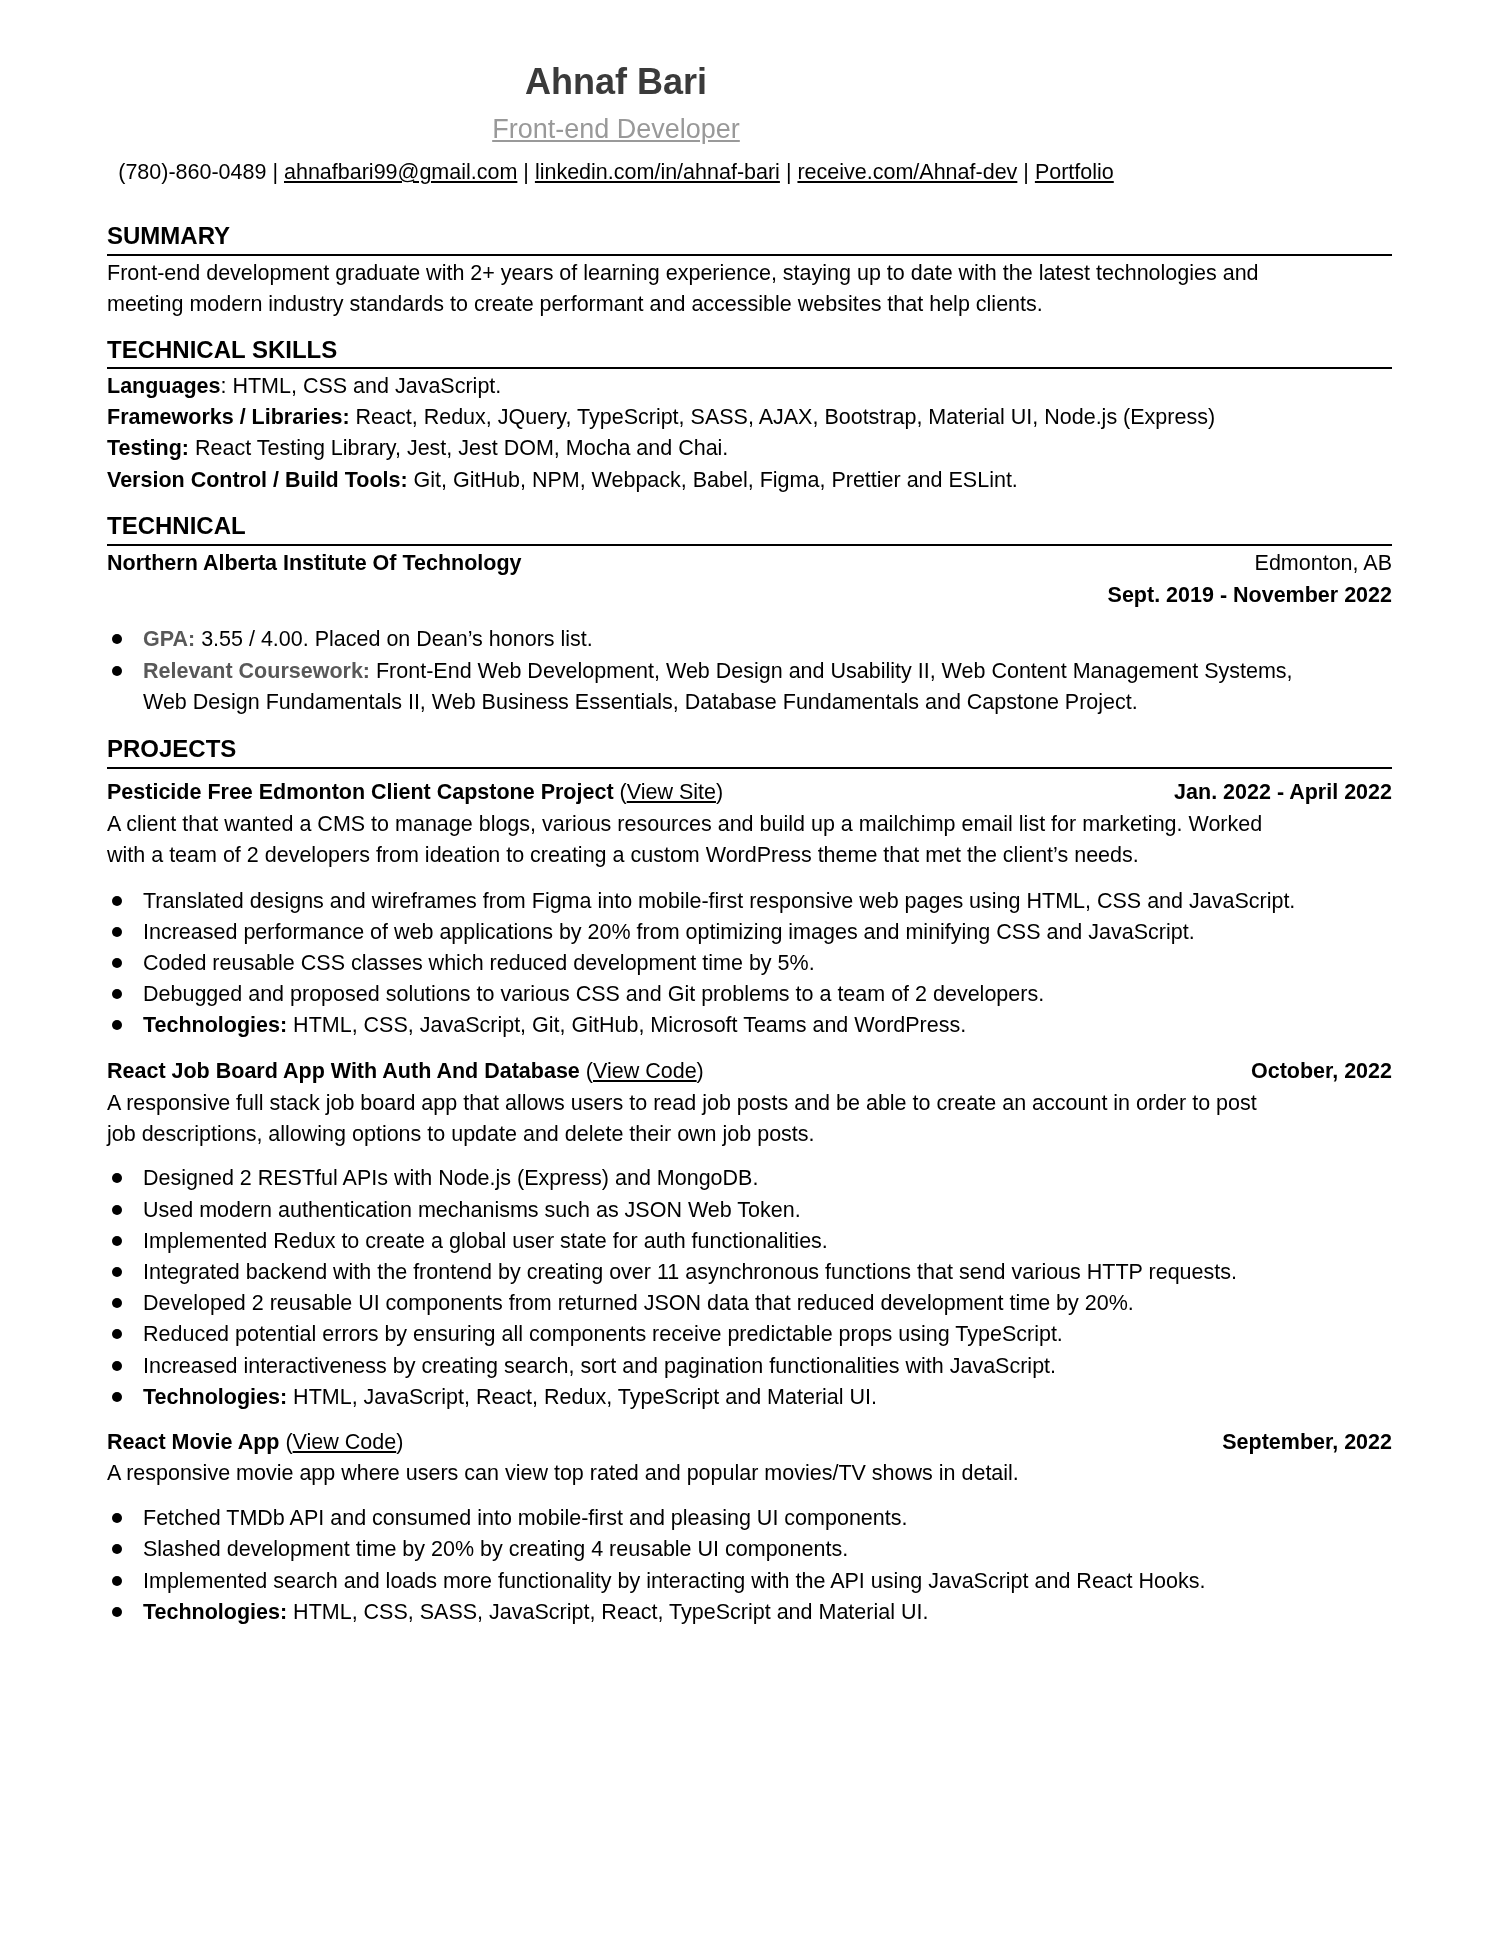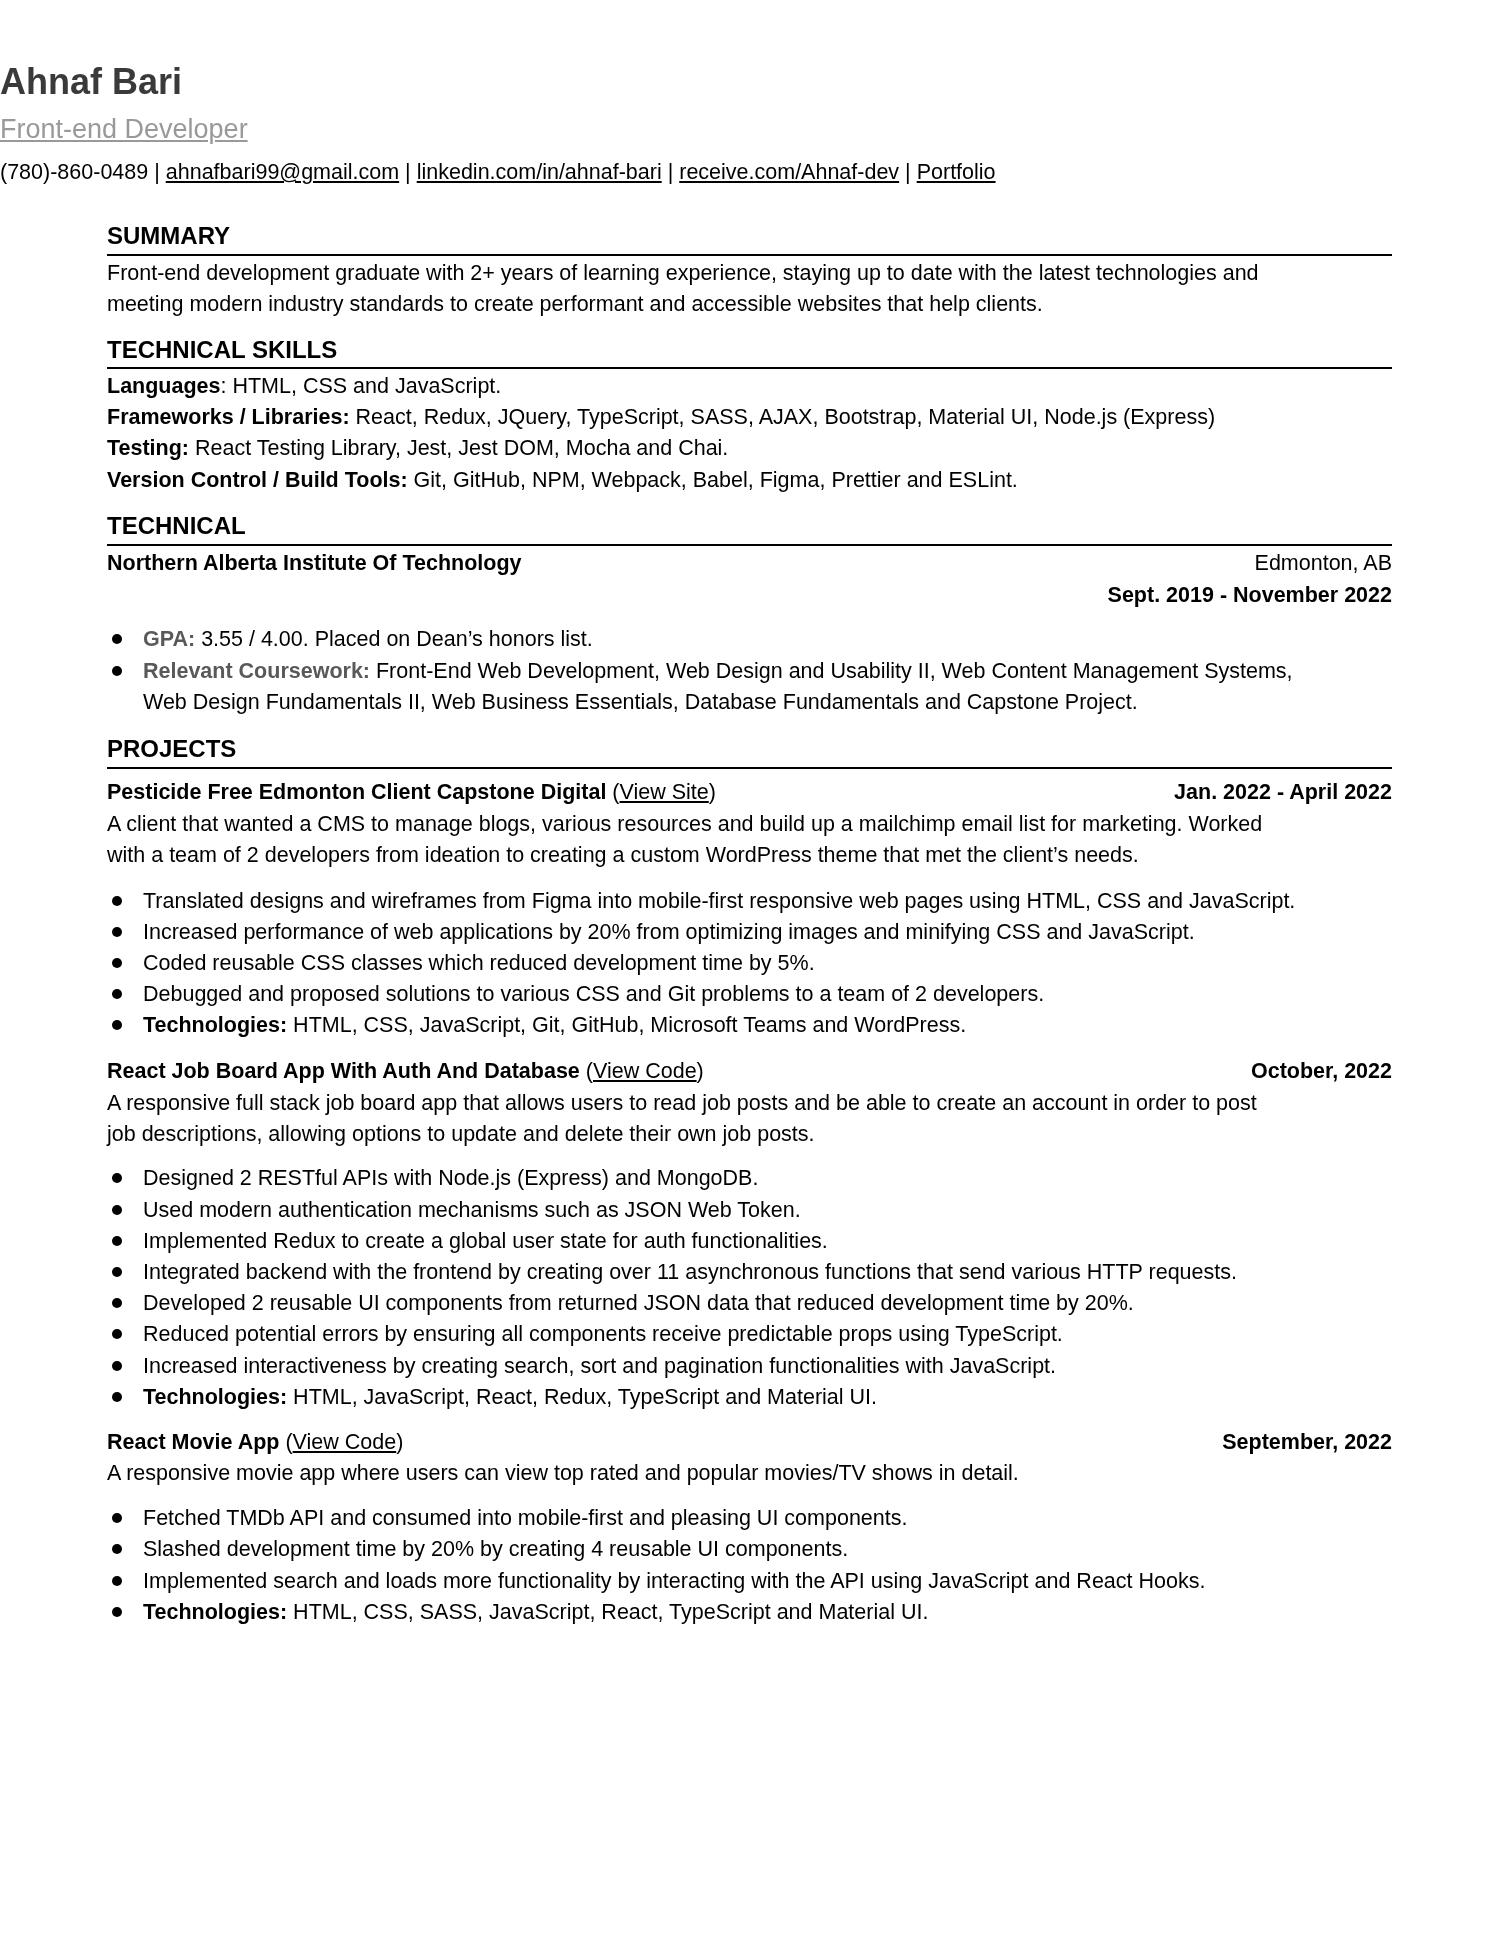--- a/index.html
+++ b/index.html
@@ -5,21 +5,21 @@
   html, body { margin: 0; padding: 0; background: #ffffff; }
   body {
     width: 1500px; height: 1942px; position: relative; overflow: hidden;
     font-family: "Liberation Sans", sans-serif; color: #000000;
   }
   .ln {
     position: absolute; left: 107px; width: 1285px;
     height: 30px; line-height: 30px; white-space: nowrap;
     font-size: 21.5px; transform: translateY(-15px);
   }
-  .center { left: 0; width: 1232px; }
+  .center { text-align: center; left: 0; width: 1232px; }
   .name { font-size: 36px; font-weight: bold; color: #3a3a3a; height: 44px; line-height: 44px; transform: translateY(-22px); }
   .subtitle { font-size: 27px; color: #999999; height: 36px; line-height: 36px; transform: translateY(-18px); text-decoration: underline; }
   .contact { font-size: 21.5px; }
   .contact a, .link { color: #000000; text-decoration: underline; }
   .heading { font-size: 24px; font-weight: bold; height: 32px; line-height: 32px; transform: translateY(-16px); }
   .rule { position: absolute; left: 107px; width: 1285px; height: 2px; background: #000000; }
   .b { font-weight: bold; }
   .gray { color: #595959; }
   .right { position: absolute; right: 0; top: 0; }
   .bullet { padding-left: 36px; box-sizing: border-box; }
@@ -60,21 +60,21 @@
   <span class="right b">Sept. 2019 - November 2022</span>
 </div>
 <div class="ln bullet" style="top:639px"><span class="b gray">GPA:</span><span> 3.55 / 4.00. Placed on Dean’s honors list.</span></div>
 <div class="ln bullet" style="top:671px"><span class="b gray">Relevant Coursework:</span><span> Front-End Web Development, Web Design and Usability II, Web Content Management Systems,</span></div>
 <div class="ln cont" style="top:702px">Web Design Fundamentals II, Web Business Essentials, Database Fundamentals and Capstone Project.</div>
 
 <div class="ln heading" style="top:749px">PROJECTS</div>
 <div class="rule" style="top:767px"></div>
 
 <div class="ln" style="top:792px">
-  <span class="b">Pesticide Free Edmonton Client Capstone Digital</span> <span>(</span><a class="link">View Site</a><span>)</span>
+  <span class="b">Pesticide Free Edmonton Client Capstone Project</span> <span>(</span><a class="link">View Site</a><span>)</span>
   <span class="right b">Jan. 2022 - April 2022</span>
 </div>
 <div class="ln" style="top:824px">A client that wanted a CMS to manage blogs, various resources and build up a mailchimp email list for marketing. Worked</div>
 <div class="ln" style="top:855px">with a team of 2 developers from ideation to creating a custom WordPress theme that met the client’s needs.</div>
 <div class="ln bullet" style="top:901px">Translated designs and wireframes from Figma into mobile-first responsive web pages using HTML, CSS and JavaScript.</div>
 <div class="ln bullet" style="top:932px">Increased performance of web applications by 20% from optimizing images and minifying CSS and JavaScript.</div>
 <div class="ln bullet" style="top:963px">Coded reusable CSS classes which reduced development time by 5%.</div>
 <div class="ln bullet" style="top:994px">Debugged and proposed solutions to various CSS and Git problems to a team of 2 developers.</div>
 <div class="ln bullet" style="top:1025px"><span class="b">Technologies:</span><span> HTML, CSS, JavaScript, Git, GitHub, Microsoft Teams and WordPress.</span></div>
 

